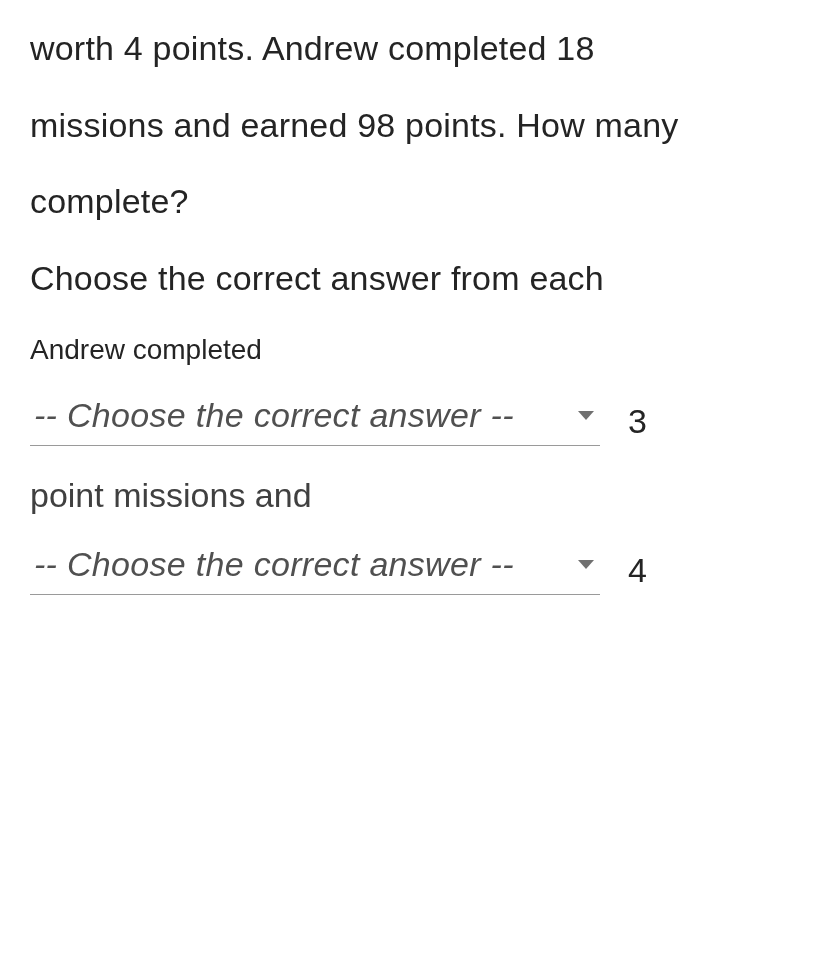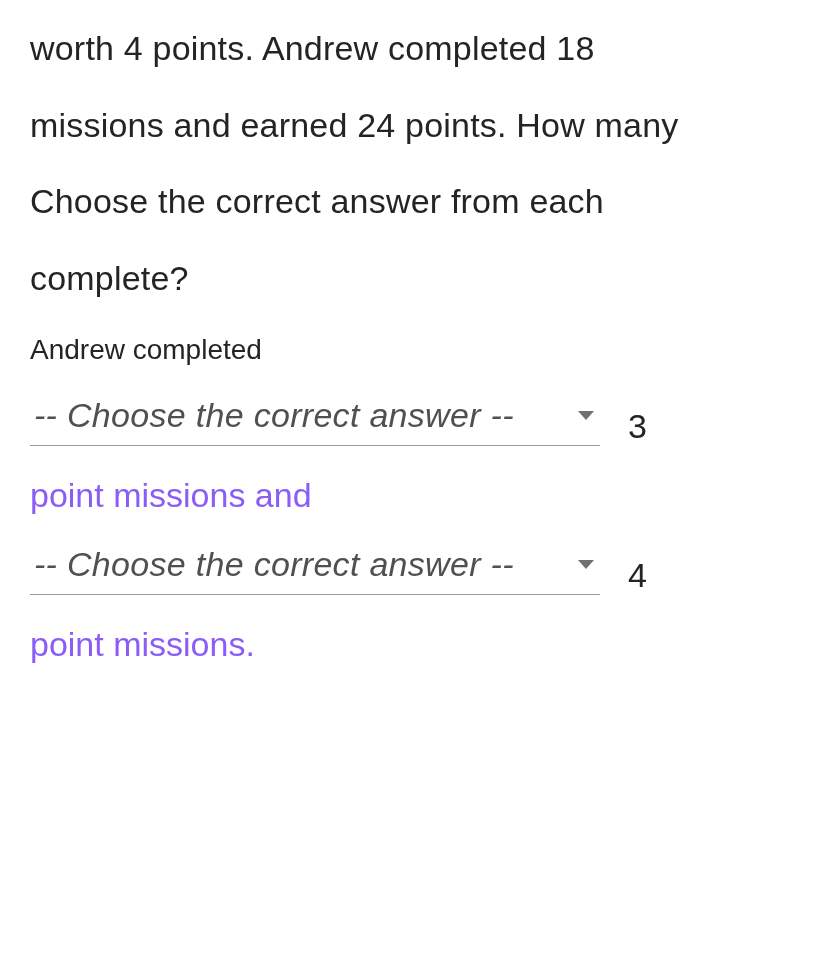--- a/index.html
+++ b/index.html
@@ -21,21 +21,21 @@
     letter-spacing: 0.2px;
   }
   .answer-intro {
     font-size: 28px;
     color: #242424;
     margin-top: 18px;
     margin-bottom: 30px;
   }
   .dropdown-row {
     display: flex;
-    align-items: flex-end;
+    align-items: center;
     margin-bottom: 30px;
     margin-top: 10px;
   }
   .dropdown {
     display: flex;
     align-items: center;
     flex: 0 0 auto;
     padding-bottom: 10px;
     border-bottom: 1px solid #9a9a9a;
     margin-right: 28px;
@@ -61,35 +61,35 @@
     margin-right: 6px;
     flex: 0 0 auto;
   }
   .after-num {
     font-size: 34px;
     color: #242424;
     flex: 0 0 auto;
   }
   .mid-text {
     font-size: 34px;
-    color: #8b5cf6;
+    color: #404040;
     margin-bottom: 30px;
     margin-top: 0;
   }
 </style>
 </head>
 <body>
 
 <div class="container">
 
   <div class="question-text">
     <div>worth 4 points. Andrew completed 18</div>
-    <div>missions and earned 24 points. How many</div>
+    <div>missions and earned 98 points. How many</div>
+    <div>complete?</div>
     <div>Choose the correct answer from each</div>
-    <div>complete?</div>
   </div>
 
   <div class="answer-intro">Andrew completed</div>
 
   <div class="dropdown-row">
     <div class="dropdown">
       <span class="dropdown-placeholder">-- Choose the correct answer --</span>
       <span class="caret"></span>
     </div>
     <span class="after-num">3</span>
@@ -98,15 +98,14 @@
   <div class="mid-text">point missions and</div>
 
   <div class="dropdown-row">
     <div class="dropdown">
       <span class="dropdown-placeholder">-- Choose the correct answer --</span>
       <span class="caret"></span>
     </div>
     <span class="after-num">4</span>
   </div>
 
-  <div class="mid-text">point missions.</div>
 
 </div>
 
 </body></html>

